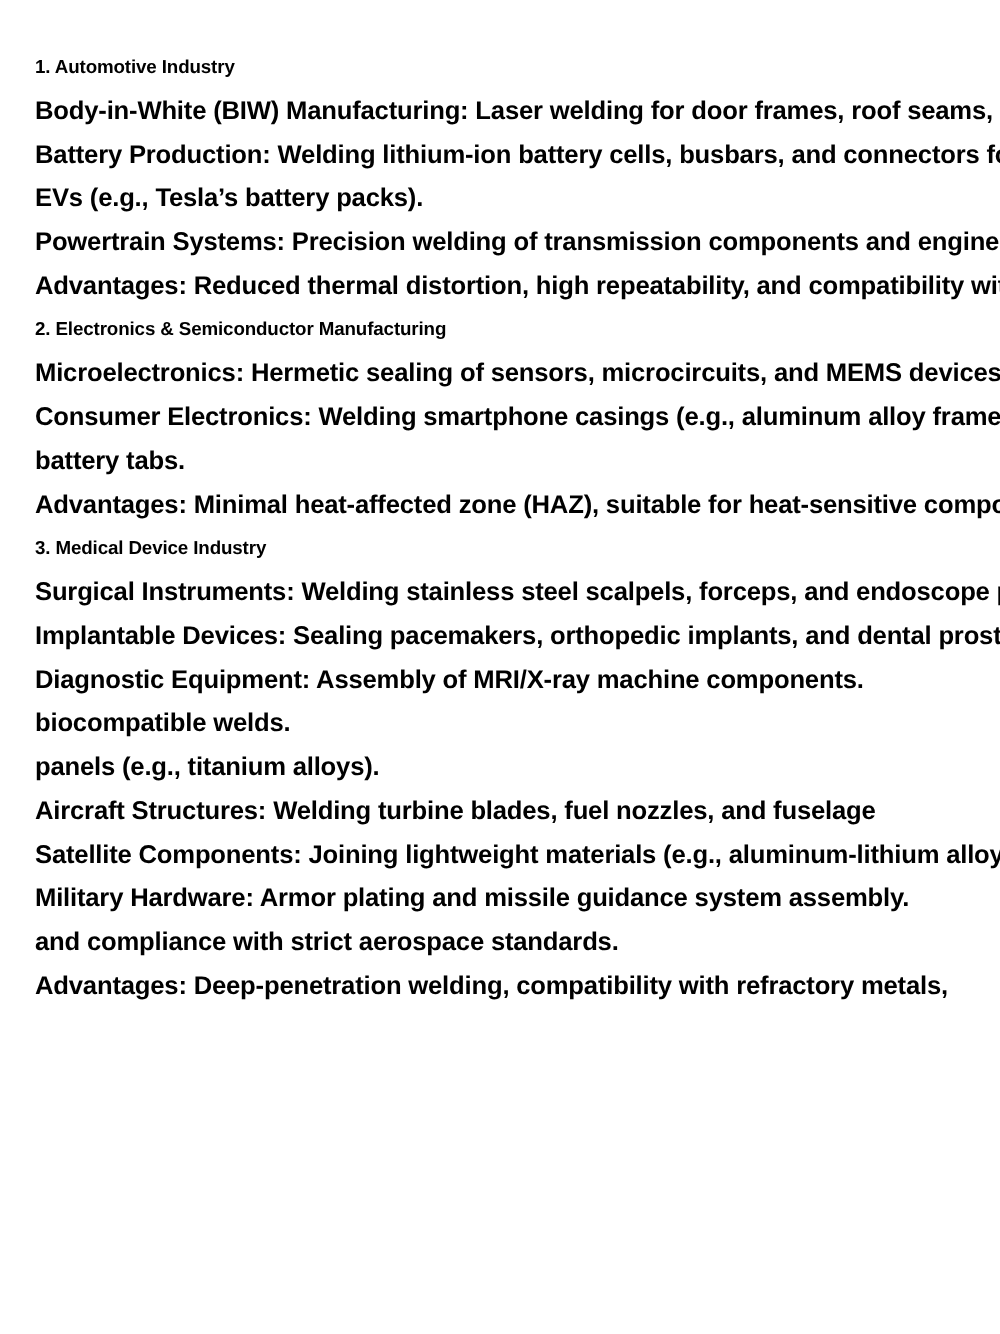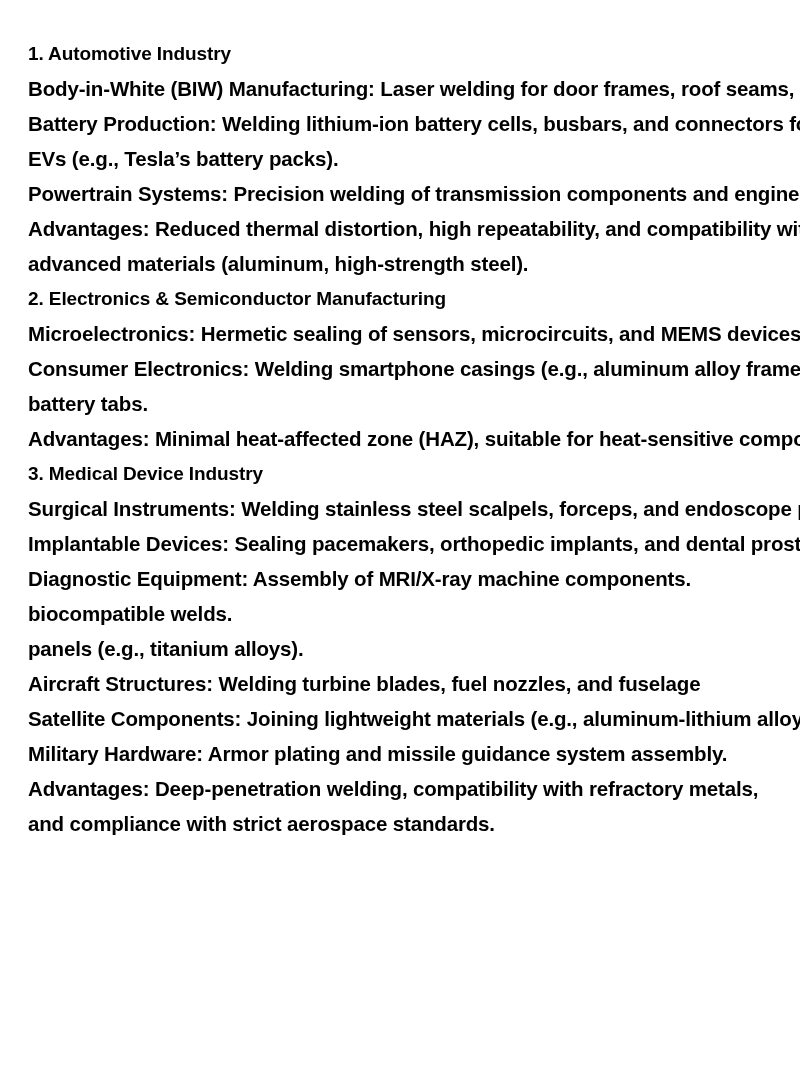--- a/index.html
+++ b/index.html
@@ -34,37 +34,36 @@
     white-space: nowrap;
     font-weight: bold;
     letter-spacing: -0.15px;
   }
 
   .doc-line.body-line {
     font-size: 20.5px;
   }
 
   .doc-line.heading-line {
-    font-size: 19px;
+    font-size: 15px;
     letter-spacing: -0.1px;
   }
 </style>
 </head>
 <body>
 
 <div id="document-page">
 
   <div>
     <p class="doc-line heading-line">1. Automotive Industry</p>
     <p class="doc-line body-line">Body-in-White (BIW) Manufacturing: Laser welding for door frames, roof seams, and</p>
     <p class="doc-line body-line">Battery Production: Welding lithium-ion battery cells, busbars, and connectors for</p>
     <p class="doc-line body-line">EVs (e.g., Tesla’s battery packs).</p>
     <p class="doc-line body-line">Powertrain Systems: Precision welding of transmission components and engine parts.</p>
     <p class="doc-line body-line">Advantages: Reduced thermal distortion, high repeatability, and compatibility with</p>
-    <p class="doc-line body-line">advanced materials (aluminum, high-strength steel).</p>
   </div>
 
   <div>
     <p class="doc-line heading-line">2. Electronics &amp; Semiconductor Manufacturing</p>
     <p class="doc-line body-line">Microelectronics: Hermetic sealing of sensors, microcircuits, and MEMS devices.</p>
     <p class="doc-line body-line">Consumer Electronics: Welding smartphone casings (e.g., aluminum alloy frames) and</p>
     <p class="doc-line body-line">battery tabs.</p>
     <p class="doc-line body-line">Advantages: Minimal heat-affected zone (HAZ), suitable for heat-sensitive components.</p>
   </div>
 
@@ -74,17 +73,17 @@
     <p class="doc-line body-line">Implantable Devices: Sealing pacemakers, orthopedic implants, and dental prosthetics.</p>
     <p class="doc-line body-line">Diagnostic Equipment: Assembly of MRI/X-ray machine components.</p>
     <p class="doc-line body-line">biocompatible welds.</p>
   </div>
 
   <div>
     <p class="doc-line body-line">panels (e.g., titanium alloys).</p>
     <p class="doc-line body-line">Aircraft Structures: Welding turbine blades, fuel nozzles, and fuselage</p>
     <p class="doc-line body-line">Satellite Components: Joining lightweight materials (e.g., aluminum-lithium alloys)</p>
     <p class="doc-line body-line">Military Hardware: Armor plating and missile guidance system assembly.</p>
+    <p class="doc-line body-line">and compliance with strict aerospace standards.</p>
     <p class="doc-line body-line">Advantages: Deep-penetration welding, compatibility with refractory metals,</p>
-    <p class="doc-line body-line">and compliance with strict aerospace standards.</p>
   </div>
 
 </div>
 
 </body></html>

